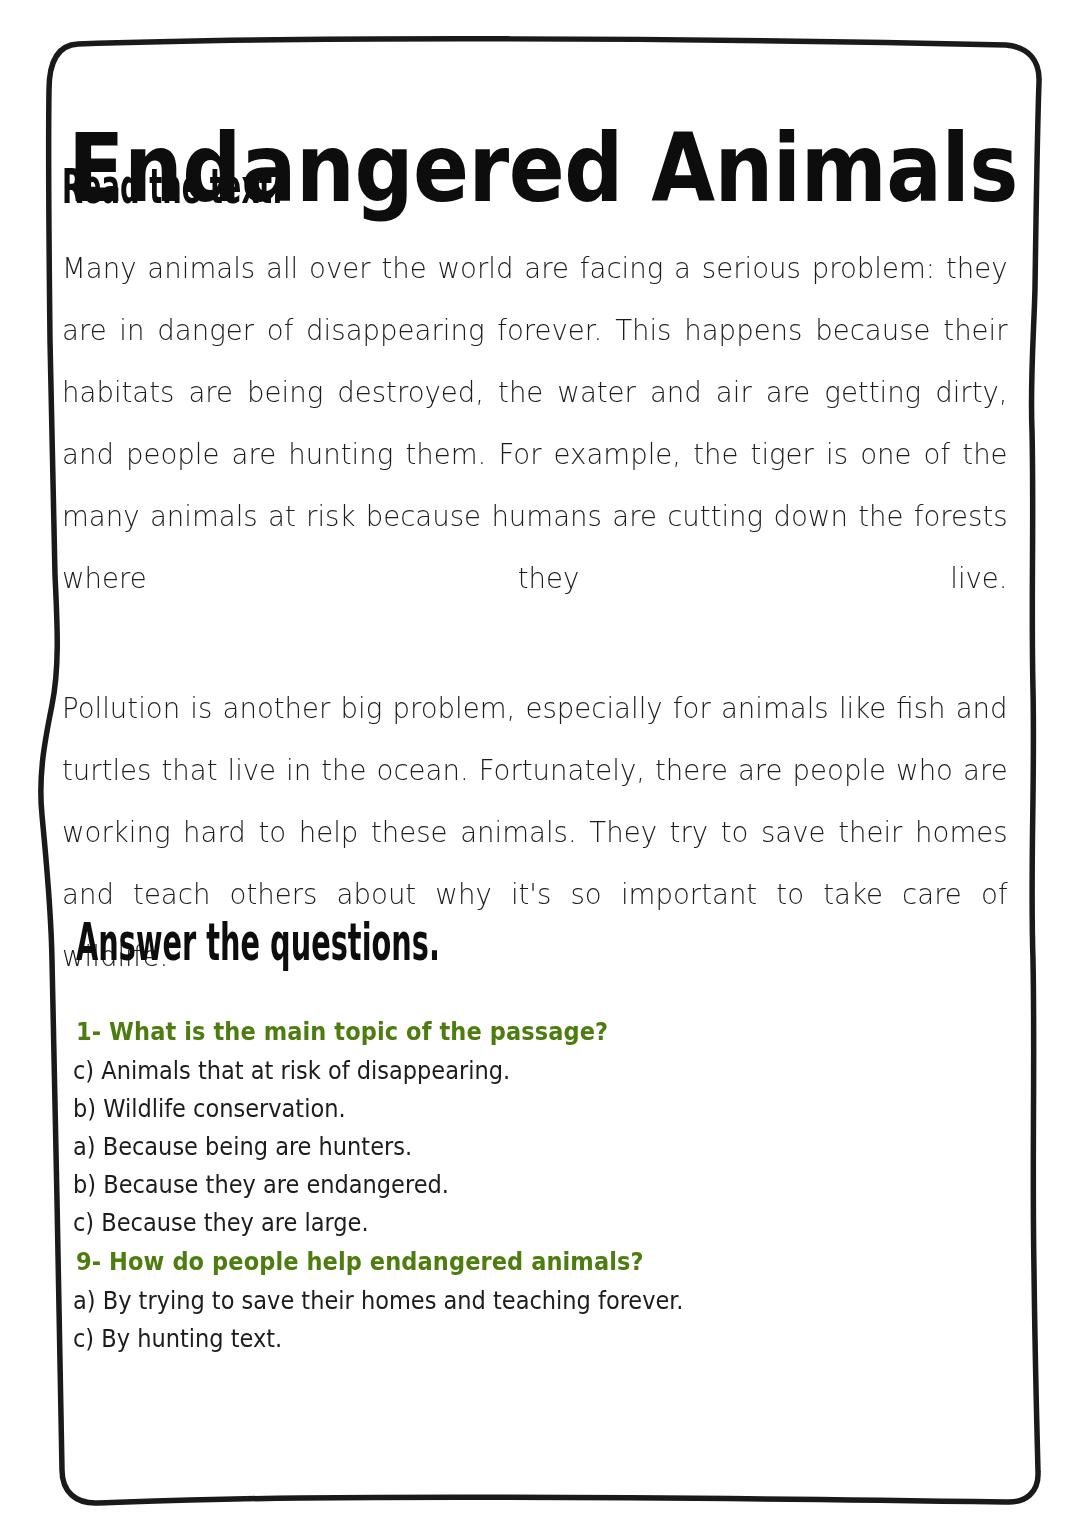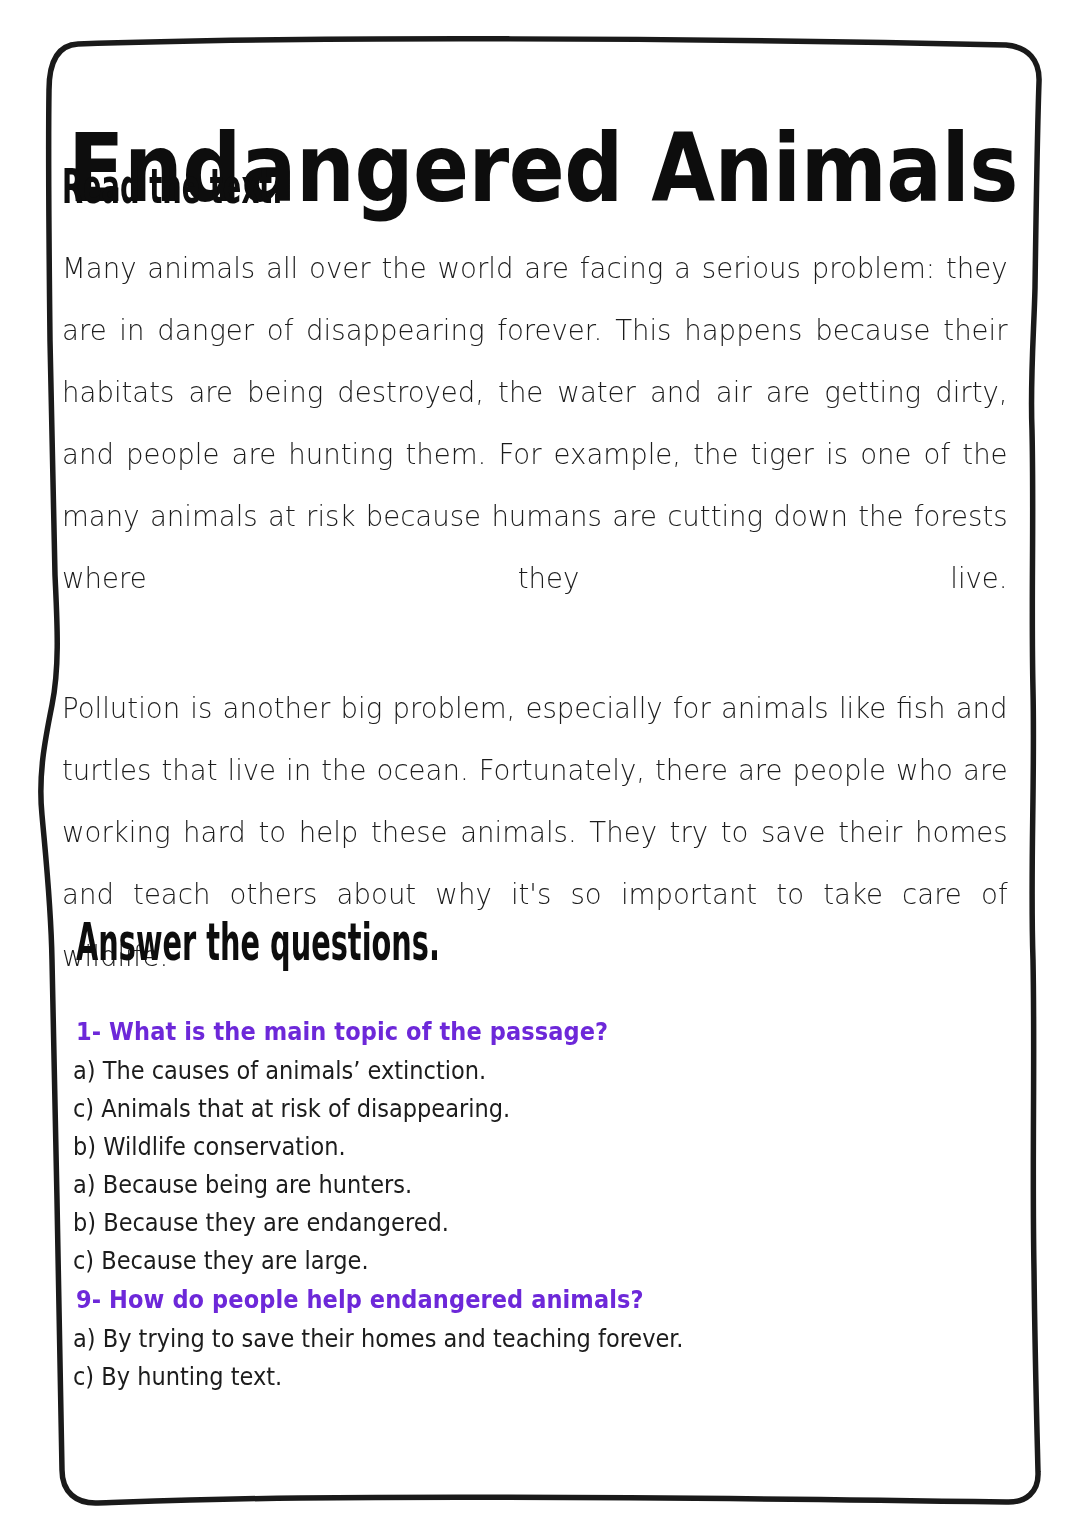--- a/index.html
+++ b/index.html
@@ -113,21 +113,21 @@
     width: 940px;
   }
 
   .question-block { margin: 0; padding: 0; }
 
   .question-prompt {
     font-family: "DejaVu Sans Condensed", "Liberation Sans Narrow", "Liberation Sans", sans-serif;
     font-weight: bold;
     font-size: 25px;
     line-height: 40px;
-    color: #6d28d9;
+    color: #4d7c0f;
     letter-spacing: 0.1px;
     white-space: nowrap;
   }
 
   .question-option {
     font-family: "DejaVu Sans Condensed", "Liberation Sans Narrow", "Liberation Sans", sans-serif;
     font-weight: 400;
     font-size: 25px;
     line-height: 38px;
     color: #1c1c1c;
@@ -175,21 +175,20 @@
     <div class="passage" id="passage-1">Many animals all over the world are facing a serious problem: they are in danger of disappearing forever. This happens because their habitats are being destroyed, the water and air are getting dirty, and people are hunting them. For example, the tiger is one of the many animals at risk because humans are cutting down the forests where they live.</div>
 
     <div class="passage no-stretch" id="passage-2">Pollution is another big problem, especially for animals like fish and turtles that live in the ocean. Fortunately, there are people who are working hard to help these animals. They try to save their homes and teach others about why it's so important to take care of wildlife.</div>
 
     <div class="section-heading" id="heading-answer">Answer the questions.</div>
 
     <div id="questions">
 
       <div class="question-block">
         <div class="question-prompt">1- What is the main topic of the passage?</div>
-        <div class="question-option">a) The causes of animals’ extinction.</div>
         <div class="question-option">c) Animals that at risk of disappearing.</div>
         <div class="question-option">b) Wildlife conservation.</div>
       </div>
 
       <div class="question-block">
         <div class="question-option">a) Because being are hunters.</div>
         <div class="question-option">b) Because they are endangered.</div>
         <div class="question-option">c) Because they are large.</div>
       </div>
 

